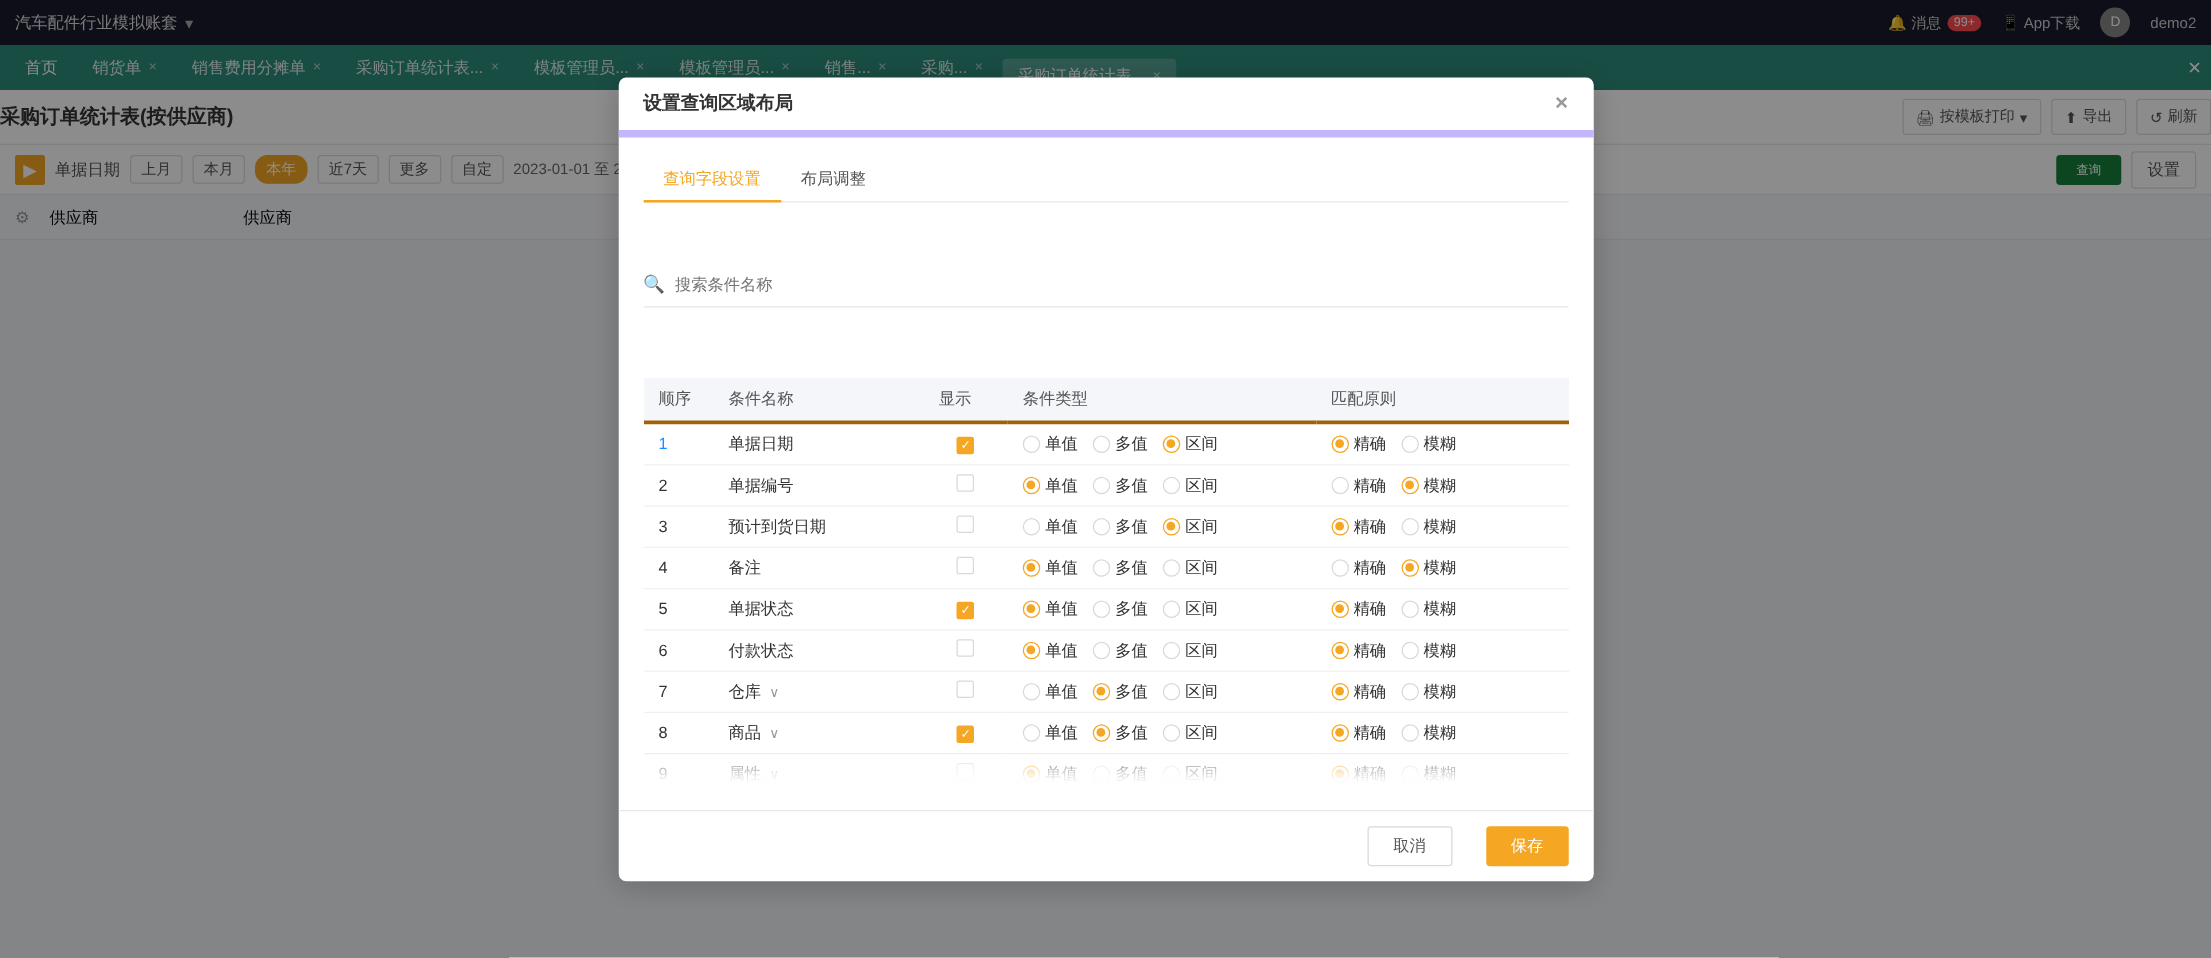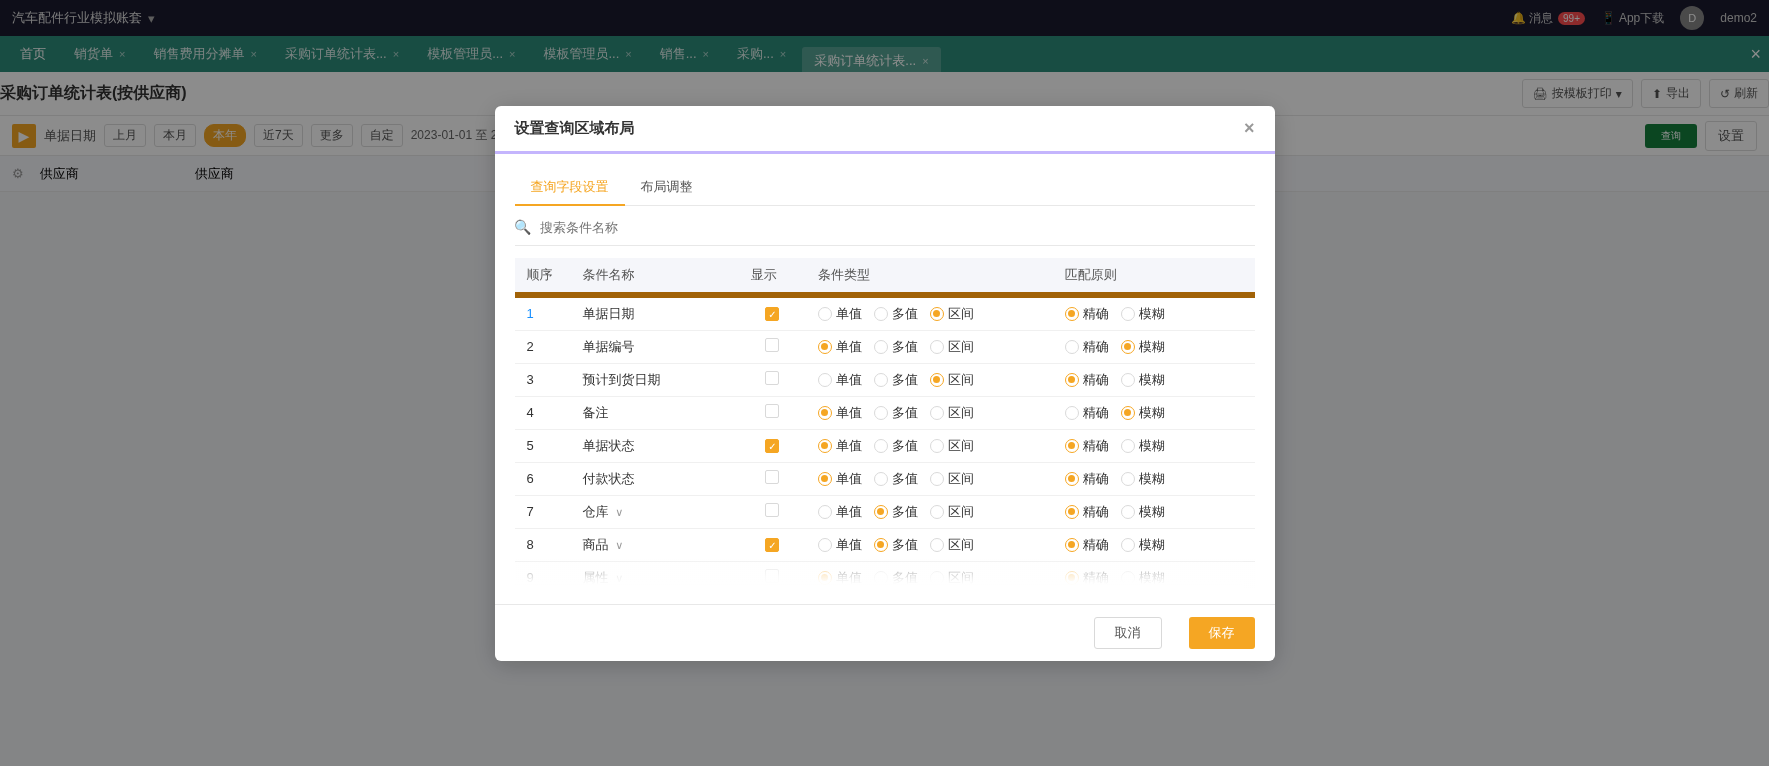--- a/index.html
+++ b/index.html
@@ -115,51 +115,51 @@
       border-radius: 6px;
       width: 780px;
       max-height: 680px;
       box-shadow: 0 4px 24px rgba(0,0,0,0.2);
       display: flex;
       flex-direction: column;
       position: relative;
     }
     .dialog-header {
       height: 48px;
-      border-bottom: 3px solid #c4b5fd;
+      border-bottom: 6px solid #c4b5fd;
       display: flex;
       align-items: center;
       justify-content: space-between;
       padding: 0 20px;
       font-size: 15px;
       font-weight: bold;
       color: #333;
     }
     .dialog-close { cursor: pointer; color: #999; font-size: 18px; }
-    .dialog-body { padding: 16px 20px; flex: 1; overflow: hidden; display: flex; flex-direction: column; }
+    .dialog-body { padding: 16px 20px; flex: 1; overflow: hidden; display: flex; flex-direction: column; gap: 44px; }
     
     
     .dialog-tabs { display: flex; border-bottom: 1px solid #e8e8e8; margin-bottom: 12px; }
     .dialog-tab { padding: 8px 16px; font-size: 13px; cursor: pointer; color: #555; border-bottom: 2px solid transparent; margin-bottom: -1px; }
     .dialog-tab.active { color: #f5a623; border-bottom-color: #f5a623; font-weight: 500; }
 
     
     .dialog-search { display: flex; align-items: center; border-bottom: 1px solid #e8e8e8; margin-bottom: 12px; padding-bottom: 8px; }
     .dialog-search input { border: none; outline: none; font-size: 13px; color: #333; padding: 4px 8px; width: 200px; }
     .search-icon-sm { color: #999; font-size: 14px; }
 
     
     .dialog-table { width: 100%; border-collapse: collapse; font-size: 13px; }
     .dialog-table th {
       background: #f5f6fa;
       padding: 8px 12px;
       text-align: left;
       font-weight: 500;
       color: #555;
-      border-bottom: 6px solid #a16207;
+      border-bottom: 3px solid #a16207;
     }
     .dialog-table td {
       padding: 7px 12px;
       border-bottom: 1px solid #f0f0f0;
       color: #333;
       vertical-align: middle;
     }
 
     
     .radio-group { display: flex; align-items: center; gap: 12px; }

